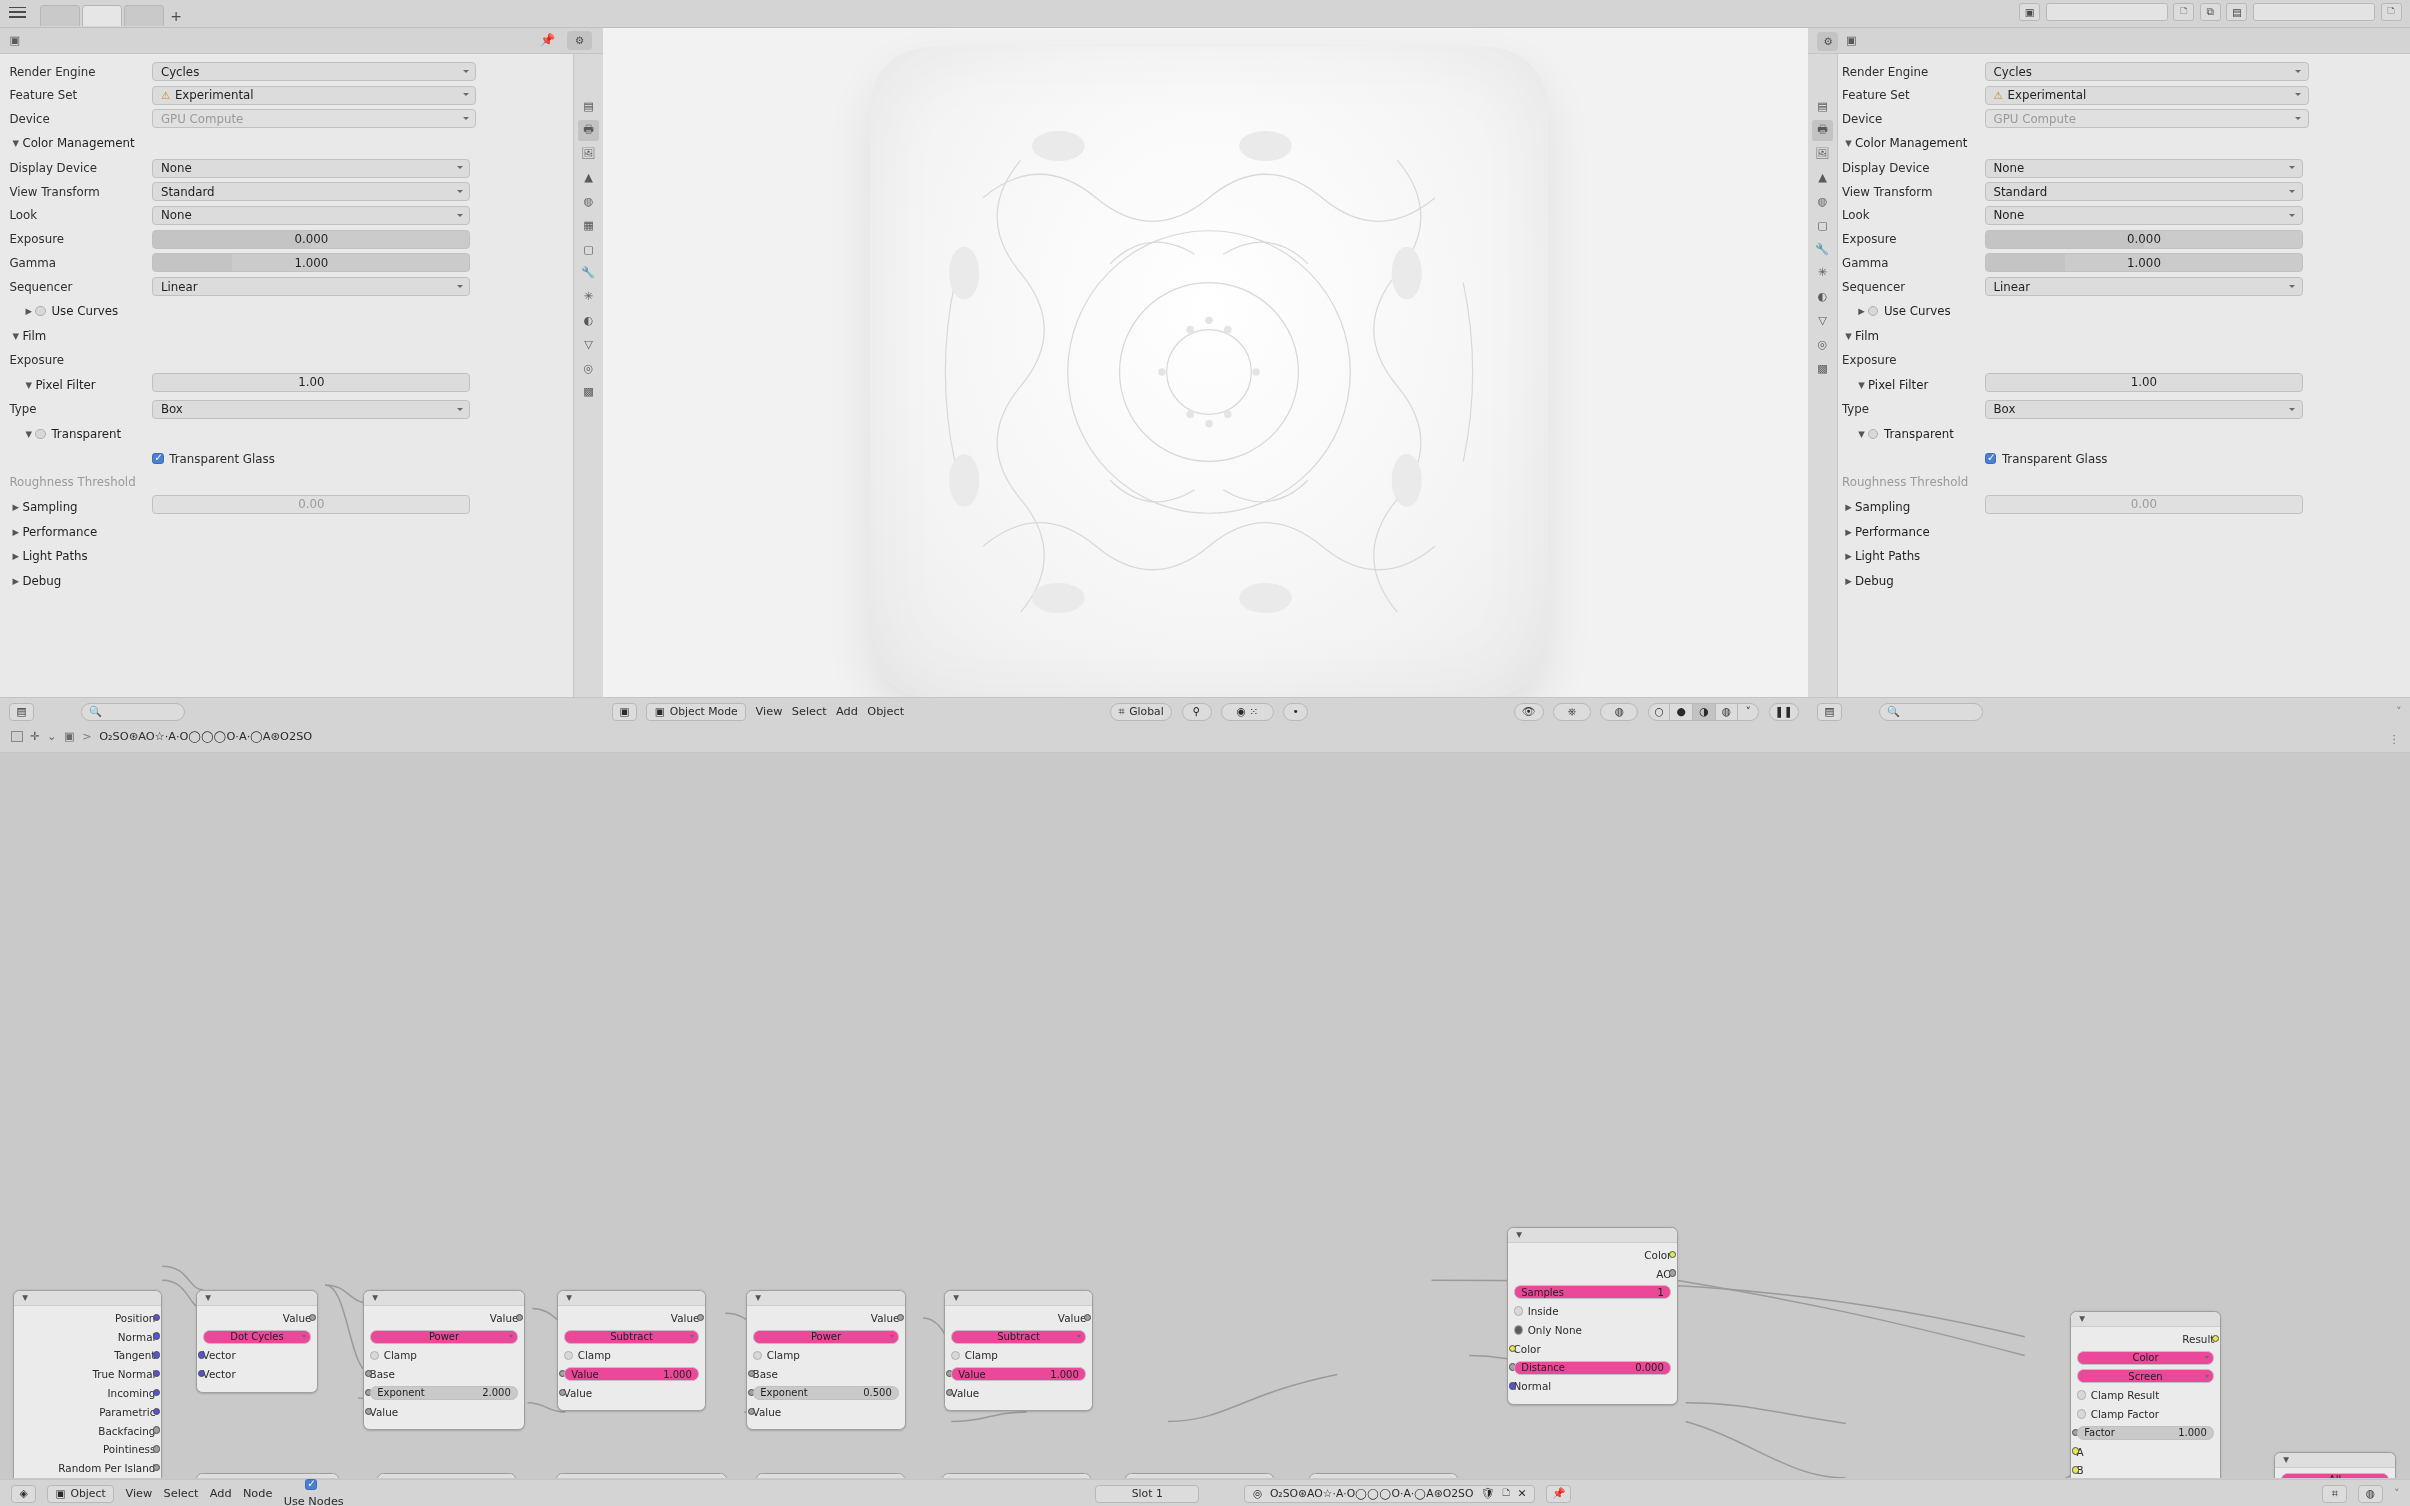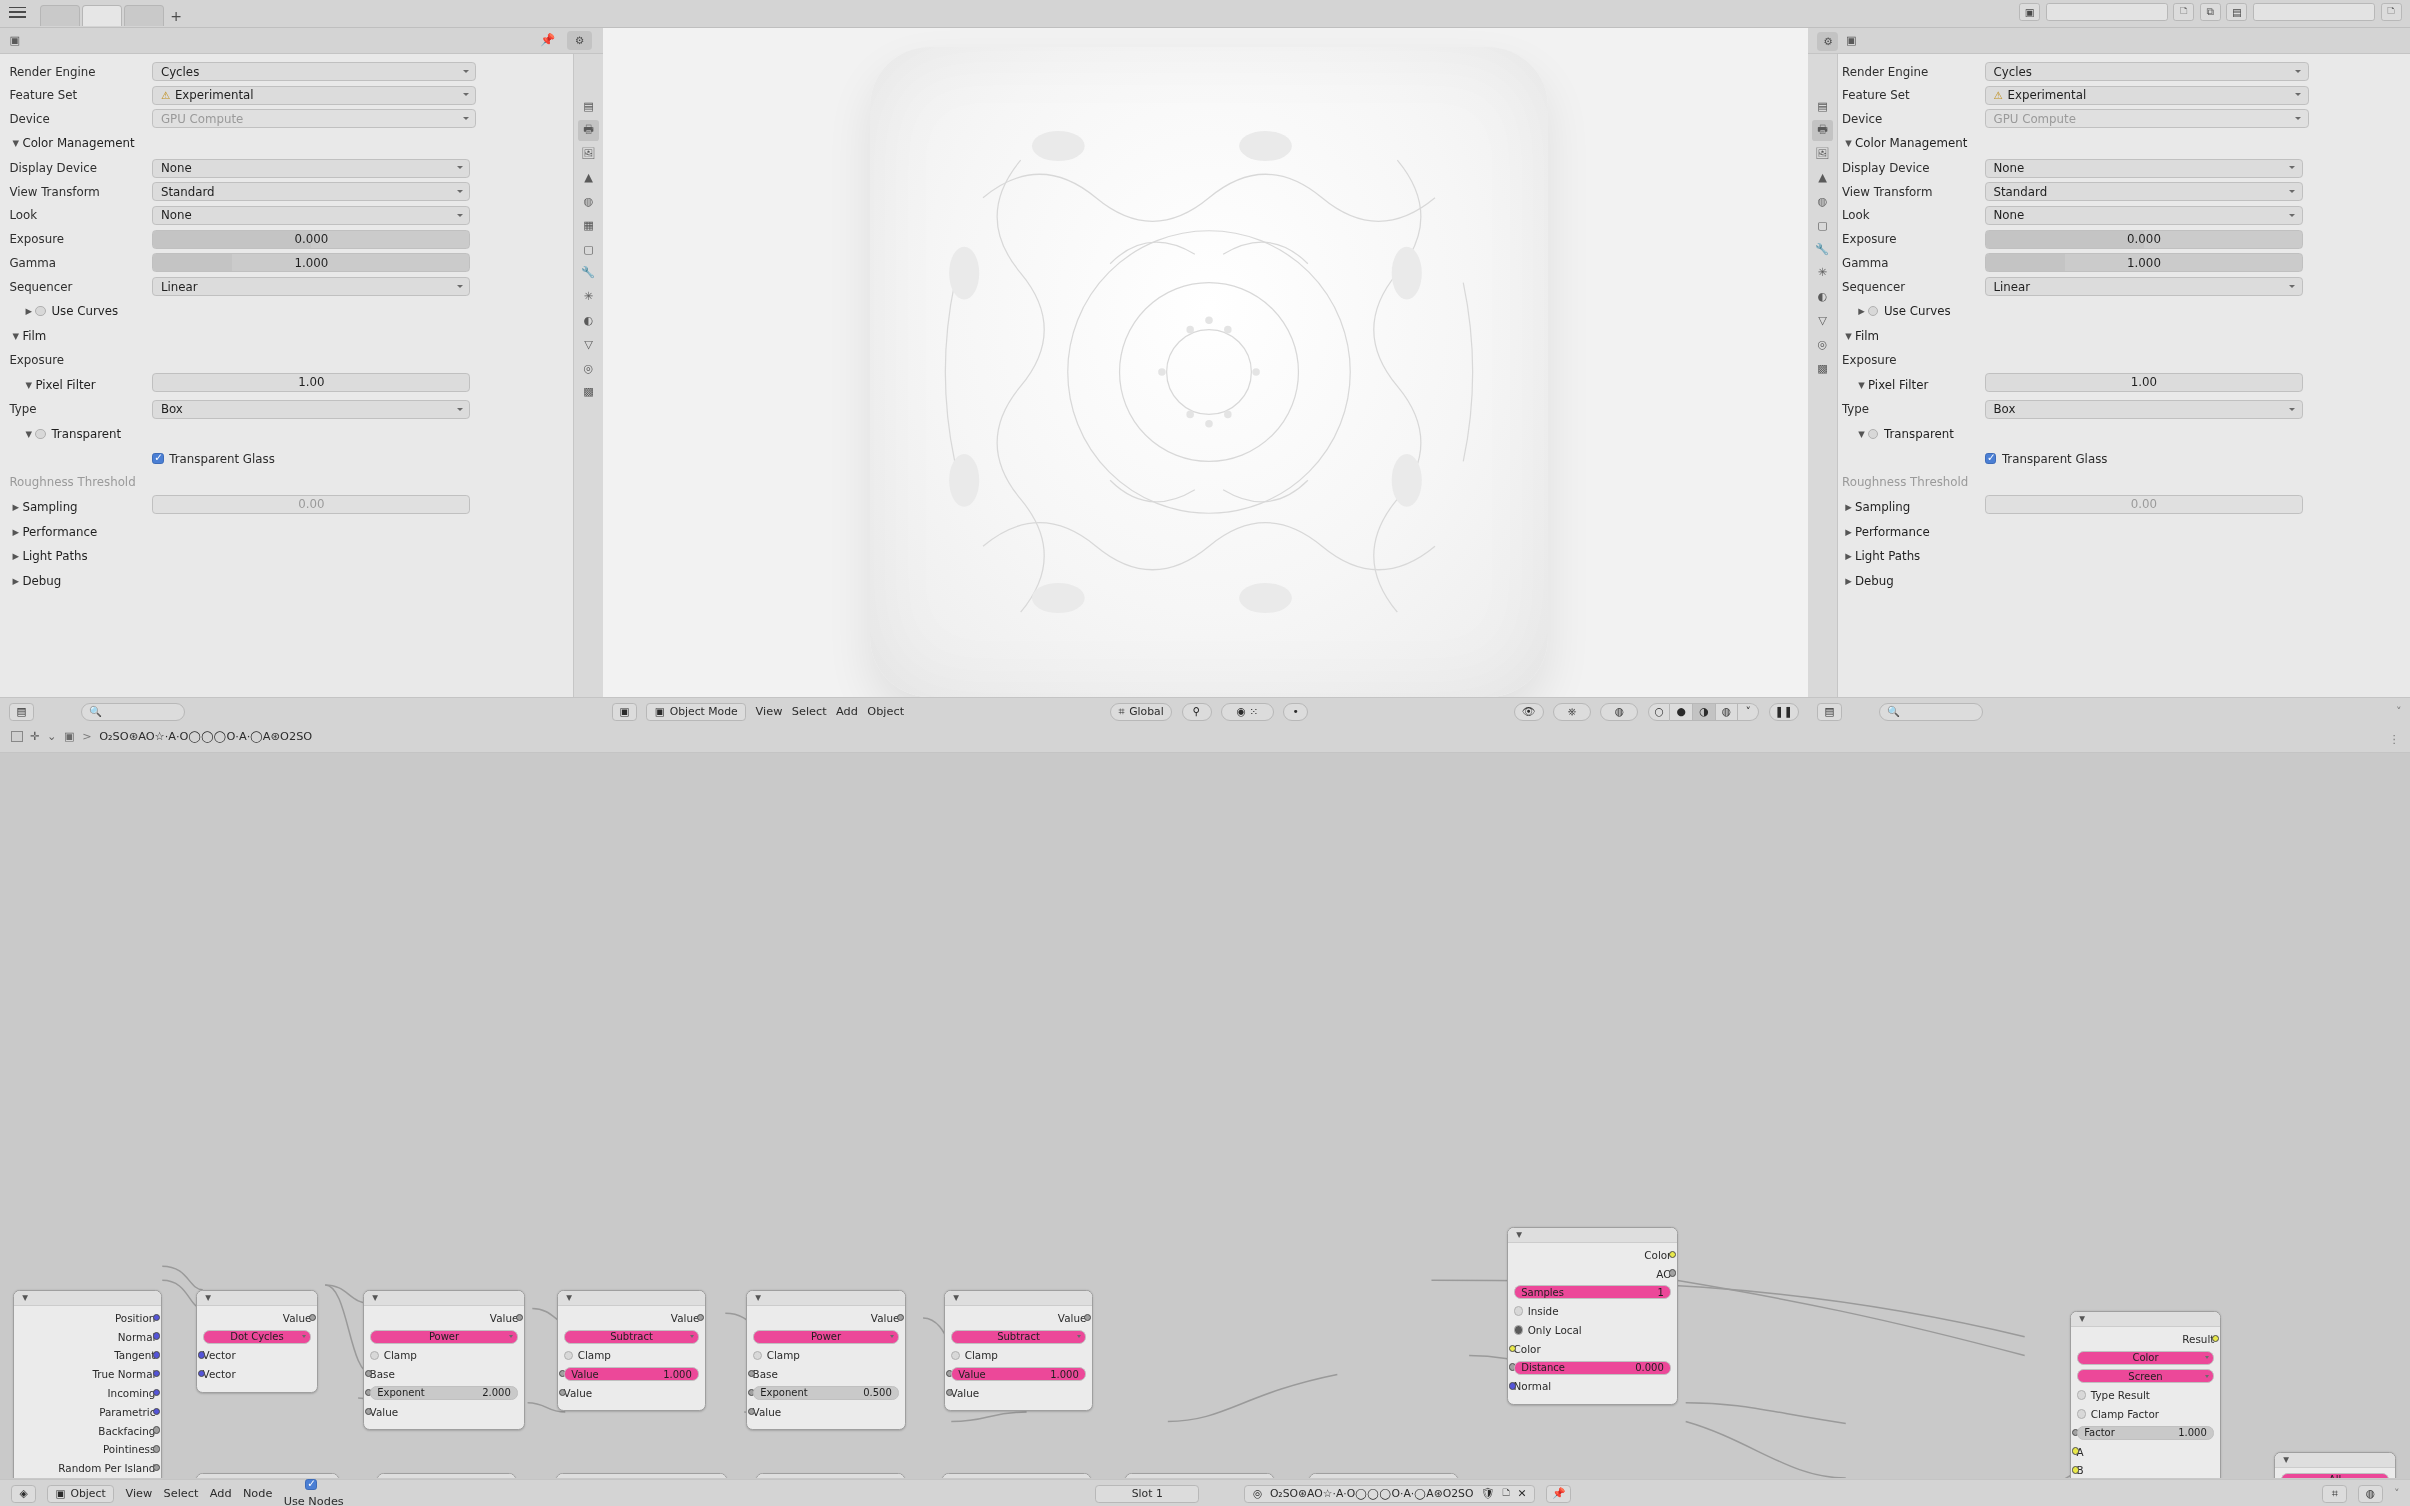--- a/index.html
+++ b/index.html
@@ -751,21 +751,21 @@
             </div>
           <div class="nrow left">
               <span class="nchk">
                 <span class="box"></span>
                 <span>Inside</span>
               </span>
             </div>
           <div class="nrow left">
               <span class="nchk">
                 <span class="box on"></span>
-                <span>Only Local</span>
+                <span>Only None</span>
               </span>
             </div>
           <div class="nrow left">
               <span class="sock l s-yellow" style="top:3.8px;"></span>
               <span>Color</span>
             </div>
           <div class="nrow">
               <span class="sock l s-gray" style="top:3.8px;"></span>
               <div class="nfield kv">
                 <span>Distance</span>
@@ -839,21 +839,21 @@
             </div>
           <div class="nrow">
               <div class="nfield drop">Color</div>
             </div>
           <div class="nrow">
               <div class="nfield drop">Screen</div>
             </div>
           <div class="nrow left">
               <span class="nchk">
                 <span class="box"></span>
-                <span>Type Result</span>
+                <span>Clamp Result</span>
               </span>
             </div>
           <div class="nrow left">
               <span class="nchk">
                 <span class="box"></span>
                 <span>Clamp Factor</span>
               </span>
             </div>
           <div class="nrow">
               <span class="sock l s-gray" style="top:3.8px;"></span>

